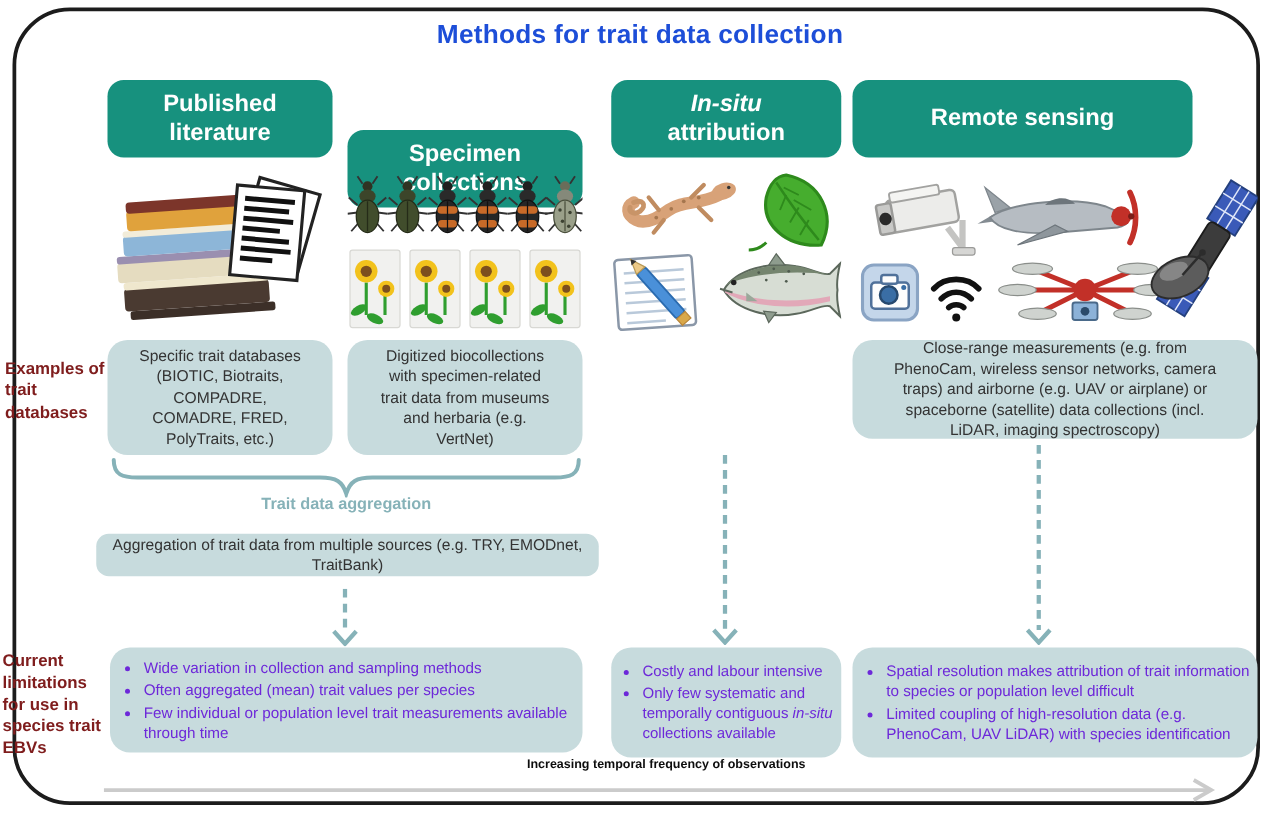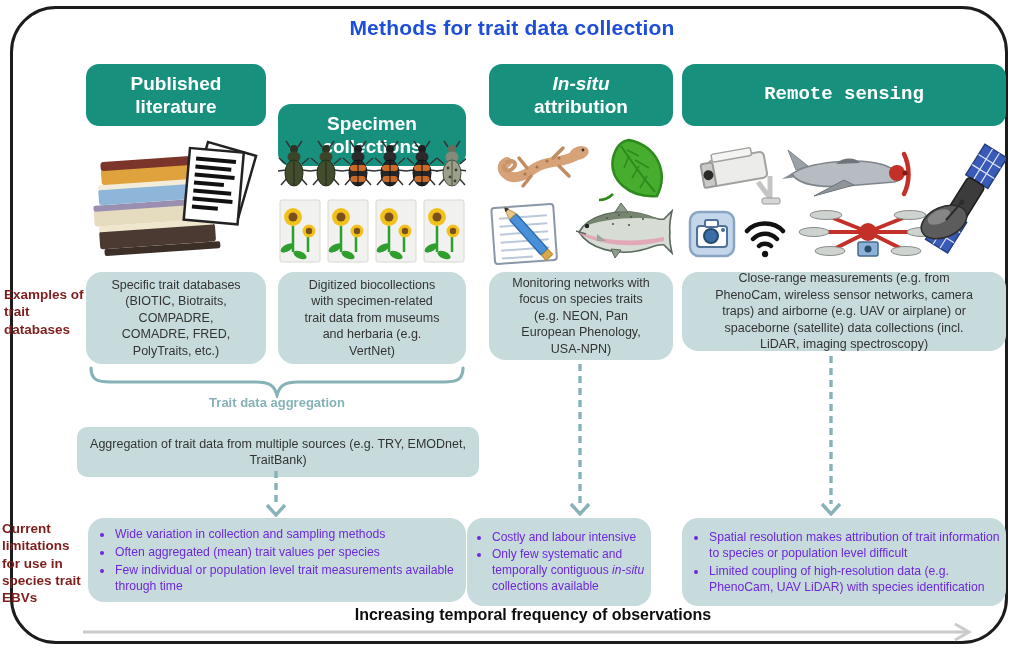--- a/index.html
+++ b/index.html
@@ -8,53 +8,53 @@
   .frame { position:absolute; left:10px; top:6px; width:998px; height:638px;
            border:3px solid #1c1c1c; border-radius:46px; box-sizing:border-box; }
   .title { position:absolute; left:0; top:16px; width:1024px; text-align:center;
            font-size:21px; font-weight:bold; color:#1d4ed8; letter-spacing:0.2px; }
   .hdr { position:absolute; top:64px; height:62px; background:#17917e; color:#fff;
          border-radius:13px; display:flex; flex-direction:column; justify-content:center;
          align-items:center; font-size:19px; font-weight:bold; line-height:1.22; text-align:center; }
   #hdr1 { left:86px;  width:180px; }
   #hdr2 { left:278px; width:188px;margin-top:40px; }
   #hdr3 { left:489px; width:184px; }
-  #hdr4 { left:682px; width:324px;font-family:Liberation Mono, monospace; }
+  #hdr4 { left:682px; width:272px; }
   .italic { font-style:italic; }
   .icons { position:absolute; top:136px; height:132px; }
   #icons1 { left:86px;  width:180px; }
   #icons2 { left:278px; width:188px; }
   #icons3 { left:489px; width:184px; }
   #icons4 { left:682px; width:324px; }
   .ex { position:absolute; top:272px; background:#c7dbdd; border-radius:16px;
         display:flex; align-items:center; justify-content:center; text-align:center;
         font-size:12.5px; color:#333; line-height:1.32; padding:6px 22px; box-sizing:border-box; }
   #ex1 { left:86px;  width:180px; height:92px; }
   #ex2 { left:278px; width:188px; height:92px; }
   #ex3 { left:489px; width:184px; height:88px; }
   #ex4 { left:682px; width:324px; height:79px; }
   .side-label { position:absolute; text-align:left; font-weight:bold; font-size:13.5px;
                 color:#7f1d1d; line-height:1.28; }
   #lbl-examples { left:4px; top:286px; width:84px; }
   #lbl-limit    { left:2px; top:520px; width:88px; }
   .agg-title { position:absolute; left:88px; top:395px; width:378px; text-align:center;
                font-size:13px; font-weight:bold; color:#86b2b8; }
-  .agg-box { position:absolute; left:77px; top:427px; width:402px; height:50px;
+  .agg-box { position:absolute; left:77px; top:427px; width:402px; height:34px;
              background:#c7dbdd; border-radius:10px; display:flex; align-items:center;
              justify-content:center; text-align:center; font-size:12.5px; color:#333;
              line-height:1.3; padding:2px 12px; box-sizing:border-box; }
   .limit { position:absolute; top:518px; background:#c7dbdd; border-radius:16px;
            font-size:12.2px; color:#6d28d9; box-sizing:border-box; display:flex; align-items:center; }
   #lim1 { left:88px;  width:378px; height:84px; padding:5px 8px 5px 2px; }
-  #lim2 { left:467px; width:184px; height:88px; padding:5px 4px 5px 0; font-size:12px; }
+  #lim2 { left:489px; width:184px; height:88px; padding:5px 4px 5px 0; font-size:12px; }
   #lim3 { left:682px; width:324px; height:88px; padding:5px 6px 5px 2px; }
   .limit ul { margin:0; padding-left:24px; line-height:1.32; }
   .limit li { padding-left:1px; margin:1.5px 0; }
   .axis-label { position:absolute; left:83px; top:606px; width:900px; text-align:center;
-                font-weight:bold; font-size:16px; color:#0d0d0d; }
+                font-weight:bold; font-size:10px; color:#0d0d0d; }
   .abs { position:absolute; }
 </style>
 </head>
 <body>
 
 <div class="stage">
   <div class="frame"></div>
 
   <div class="title">Methods for trait data collection</div>
 
@@ -266,21 +266,20 @@
       <path d="M26,82 L42,64" stroke="#2c2c2c" stroke-width="2"></path>
       <circle cx="42" cy="64" r="2.6" fill="#2c2c2c"></circle>
     </g>
   </svg>
 
   <div class="side-label" id="lbl-examples">Examples of trait databases</div>
   <div class="side-label" id="lbl-limit">Current limitations for use in species trait EBVs</div>
 
   <div class="ex" id="ex1">Specific trait databases (BIOTIC, Biotraits, COMPADRE, COMADRE, FRED, PolyTraits, etc.)</div>
   <div class="ex" id="ex2">Digitized biocollections with specimen-related trait data from museums and herbaria (e.g. VertNet)</div>
-  <div class="ex" id="ex3">Monitoring networks with focus on species traits (e.g. NEON, Pan European Phenology, USA-NPN)</div>
   <div class="ex" id="ex4">Close-range measurements (e.g. from PhenoCam, wireless sensor networks, camera traps) and airborne (e.g. UAV or airplane) or spaceborne (satellite) data collections (incl. LiDAR, imaging spectroscopy)</div>
 
   <svg class="abs" style="left:88px; top:366px;" width="378" height="32">
     <path d="M3,2 C3,14 10,16 22,16 L168,16 C181,16 186,19 189,29 C192,19 197,16 210,16 L356,16 C368,16 375,14 375,2" fill="none" stroke="#86b2b8" stroke-width="3.2" stroke-linecap="round"></path>
   </svg>
 
   <div class="agg-title">Trait data aggregation</div>
   <div class="agg-box">Aggregation of trait data from multiple sources (e.g. TRY, EMODnet, TraitBank)</div>
 
   <svg class="abs" style="left:264px; top:471px;" width="24" height="46">

